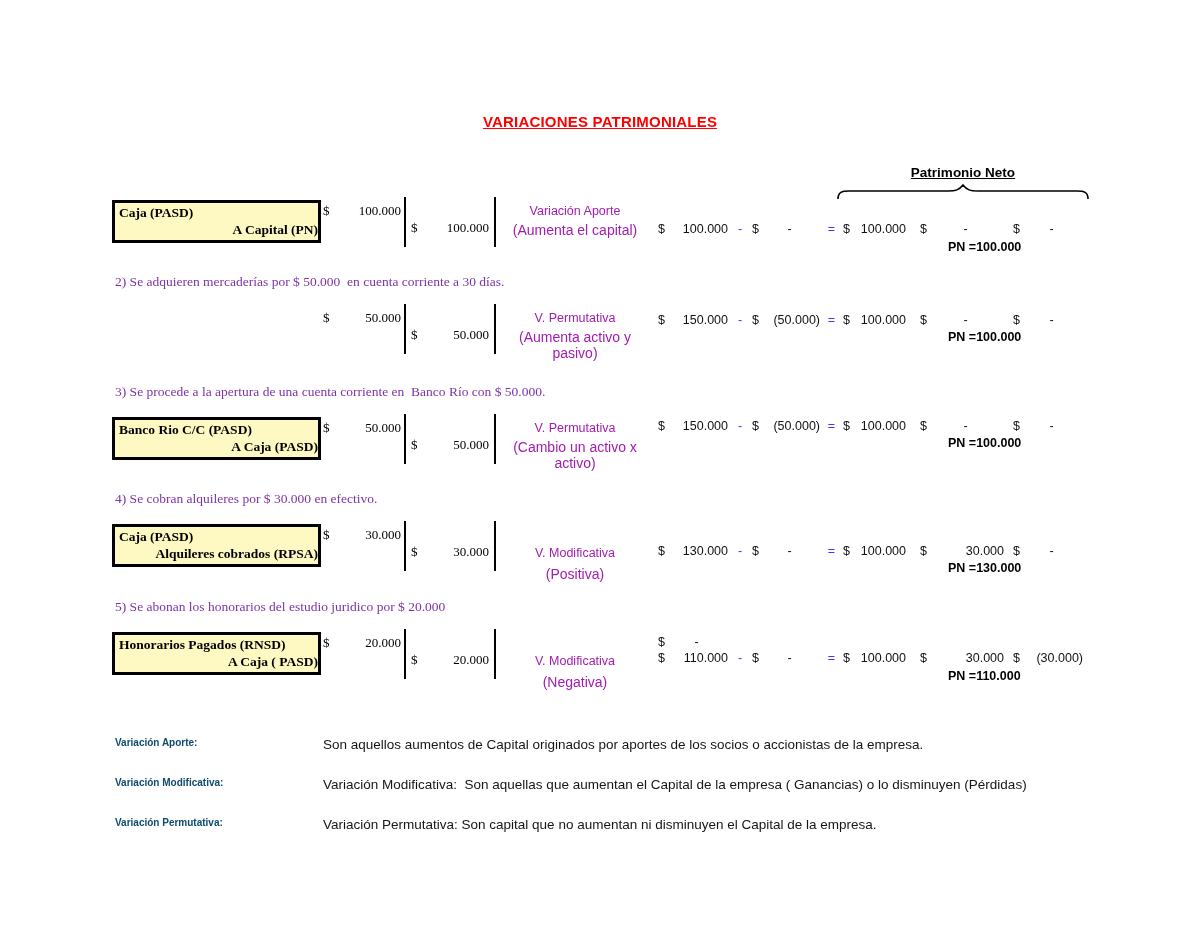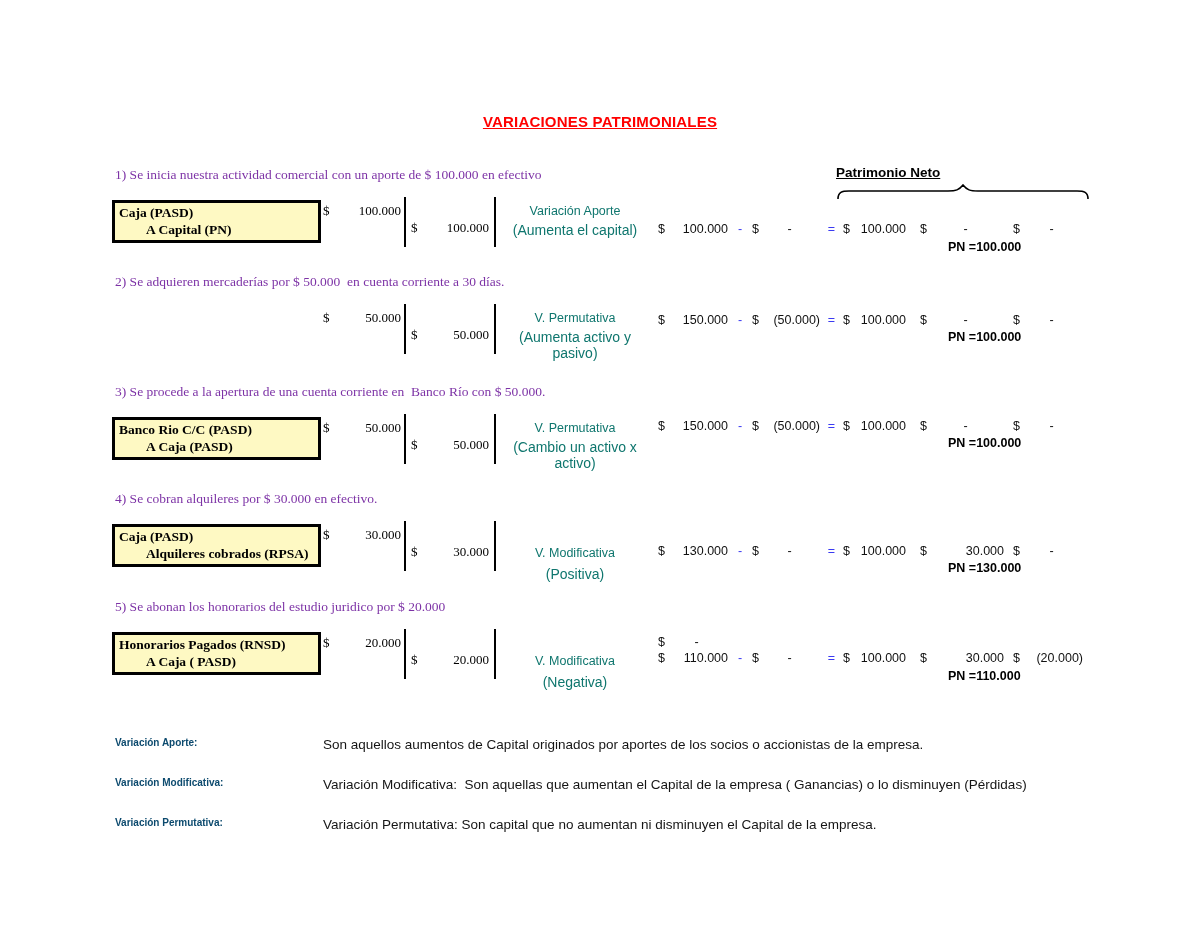--- a/index.html
+++ b/index.html
@@ -3,21 +3,21 @@
 <meta charset="utf-8">
 <style>
   html,body{margin:0;padding:0;background:#ffffff;}
   .page{position:relative;width:1200px;height:927px;background:#fff;overflow:hidden;
         font-family:"Liberation Sans",sans-serif;color:#1a1a1a;}
 
   .title{position:absolute;top:113px;left:0;width:1200px;text-align:center;
          font-size:15px;font-weight:bold;color:#ff0000;text-decoration:underline;letter-spacing:.2px;}
 
   
-  .pnh{position:absolute;left:836px;top:165px;width:254px;text-align:left;
+  .pnh{position:absolute;left:836px;top:165px;width:254px;text-align:center;
        font-weight:bold;font-size:13.5px;text-decoration:underline;color:#000;}
   .brace{position:absolute;left:836px;top:184px;width:254px;height:16px;}
 
   .colheads{position:absolute;left:658px;top:203px;display:flex;font-weight:bold;font-size:13px;color:#000;}
   .colheads .h{text-align:center;}
   .w-activo{width:70px}.w-op{width:24px}.w-pasivo{width:68px}.w-op2{width:23px}
   .w-capital{width:63px}.w-gan{width:84px;margin-left:14px}.w-perd{width:70px;margin-left:9px}
 
   
   .eqrow{position:absolute;left:658px;display:flex;font-size:12.5px;color:#111;}
@@ -32,28 +32,28 @@
 
   
   .entry{position:absolute;left:0;width:1200px;height:110px;}
   .e1{top:167px}.e2{top:274px}.e3{top:384px}.e4{top:491px}.e5{top:599px}
   .item{position:absolute;left:115px;top:0;font-family:"Liberation Serif",serif;
         font-size:13.5px;color:#7d33a6;white-space:pre;}
   .jbox{position:absolute;left:112px;top:33px;width:199px;height:36px;border:3px solid #000;
         padding:1px 0 0 4px;background:#fef9c3;}
   .acct{font-family:"Liberation Serif",serif;font-weight:bold;font-size:13.5px;line-height:17px;
         color:#000;white-space:nowrap;}
-  .acct.c{padding-left:27px;}
+  .acct.c{padding-left:27px;text-align:right;}
   .jamt{position:absolute;display:flex;width:78px;font-family:"Liberation Serif",serif;font-size:13px;color:#000;}
   .jamt .jval{flex:1;text-align:right;}
   .jamt.debit{left:323px;top:36px;}
   .jamt.credit{left:411px;top:53px;}
   .vline{position:absolute;top:30px;width:2px;height:50px;background:#000;}
   .v1{left:404px}.v2{left:494px}
-  .var{position:absolute;left:502px;width:146px;text-align:center;color:#0f766e;font-size:12.5px;}
+  .var{position:absolute;left:502px;width:146px;text-align:center;color:#a21caf;font-size:12.5px;}
   .var.l2{font-size:14px;}
   .e1 .var.l1,.e2 .var.l1,.e3 .var.l1{top:37px}
   .e1 .var.l2,.e2 .var.l2,.e3 .var.l2{top:55px}
   .e4 .var.l1,.e5 .var.l1{top:55px}
   .e4 .var.l2,.e5 .var.l2{top:75px}
   .e1 .eqrow{top:55px}   .e1 .pn{top:73px}
   .e2 .eqrow{top:39px}   .e2 .pn{top:56px}
   .e3 .eqrow{top:35px}   .e3 .pn{top:52px}
   .e4 .eqrow{top:53px}   .e4 .pn{top:70px}
   .e5 .eqrow.main{top:52px}
@@ -75,21 +75,20 @@
 
   <div class="pnh">Patrimonio Neto</div>
   <div class="brace">
     <svg width="254" height="16" viewBox="0 0 254 16">
       <path d="M2 15 C2 8 6 7 13 7 L112 7 C120 7 123 6 127 1 C131 6 134 7 142 7 L241 7 C248 7 252 8 252 15" fill="none" stroke="#000" stroke-width="1.6"></path>
     </svg>
   </div>
 
 
   <div class="entry e1">
-    <div class="item">1) Se inicia nuestra actividad comercial con un aporte de $ 100.000 en efectivo</div>
     <div class="jbox">
       <div class="acct d">Caja (PASD)</div>
       <div class="acct c">A Capital (PN)</div>
     </div>
     <div class="jamt debit">
         <span class="cur">$</span>
         <span class="jval">100.000</span>
       </div>
     <div class="vline v1"></div>
     <div class="jamt credit">
@@ -295,21 +294,21 @@
       <div class="cell capital">
           <span class="cur">$</span>
           <span class="val">100.000</span>
         </div>
       <div class="cell gan">
           <span class="cur">$</span>
           <span class="val">30.000</span>
         </div>
       <div class="cell perd">
           <span class="cur">$</span>
-          <span class="val">(20.000)</span>
+          <span class="val">(30.000)</span>
         </div>
     </div>
     <div class="pn">PN =110.000</div>
   </div>
 
   <div class="defrow d1">
     <div class="dlabel">Variación Aporte:</div>
     <div class="dtext">Son aquellos aumentos de Capital originados por aportes de los socios o accionistas de la empresa.</div>
   </div>
   <div class="defrow d2">

